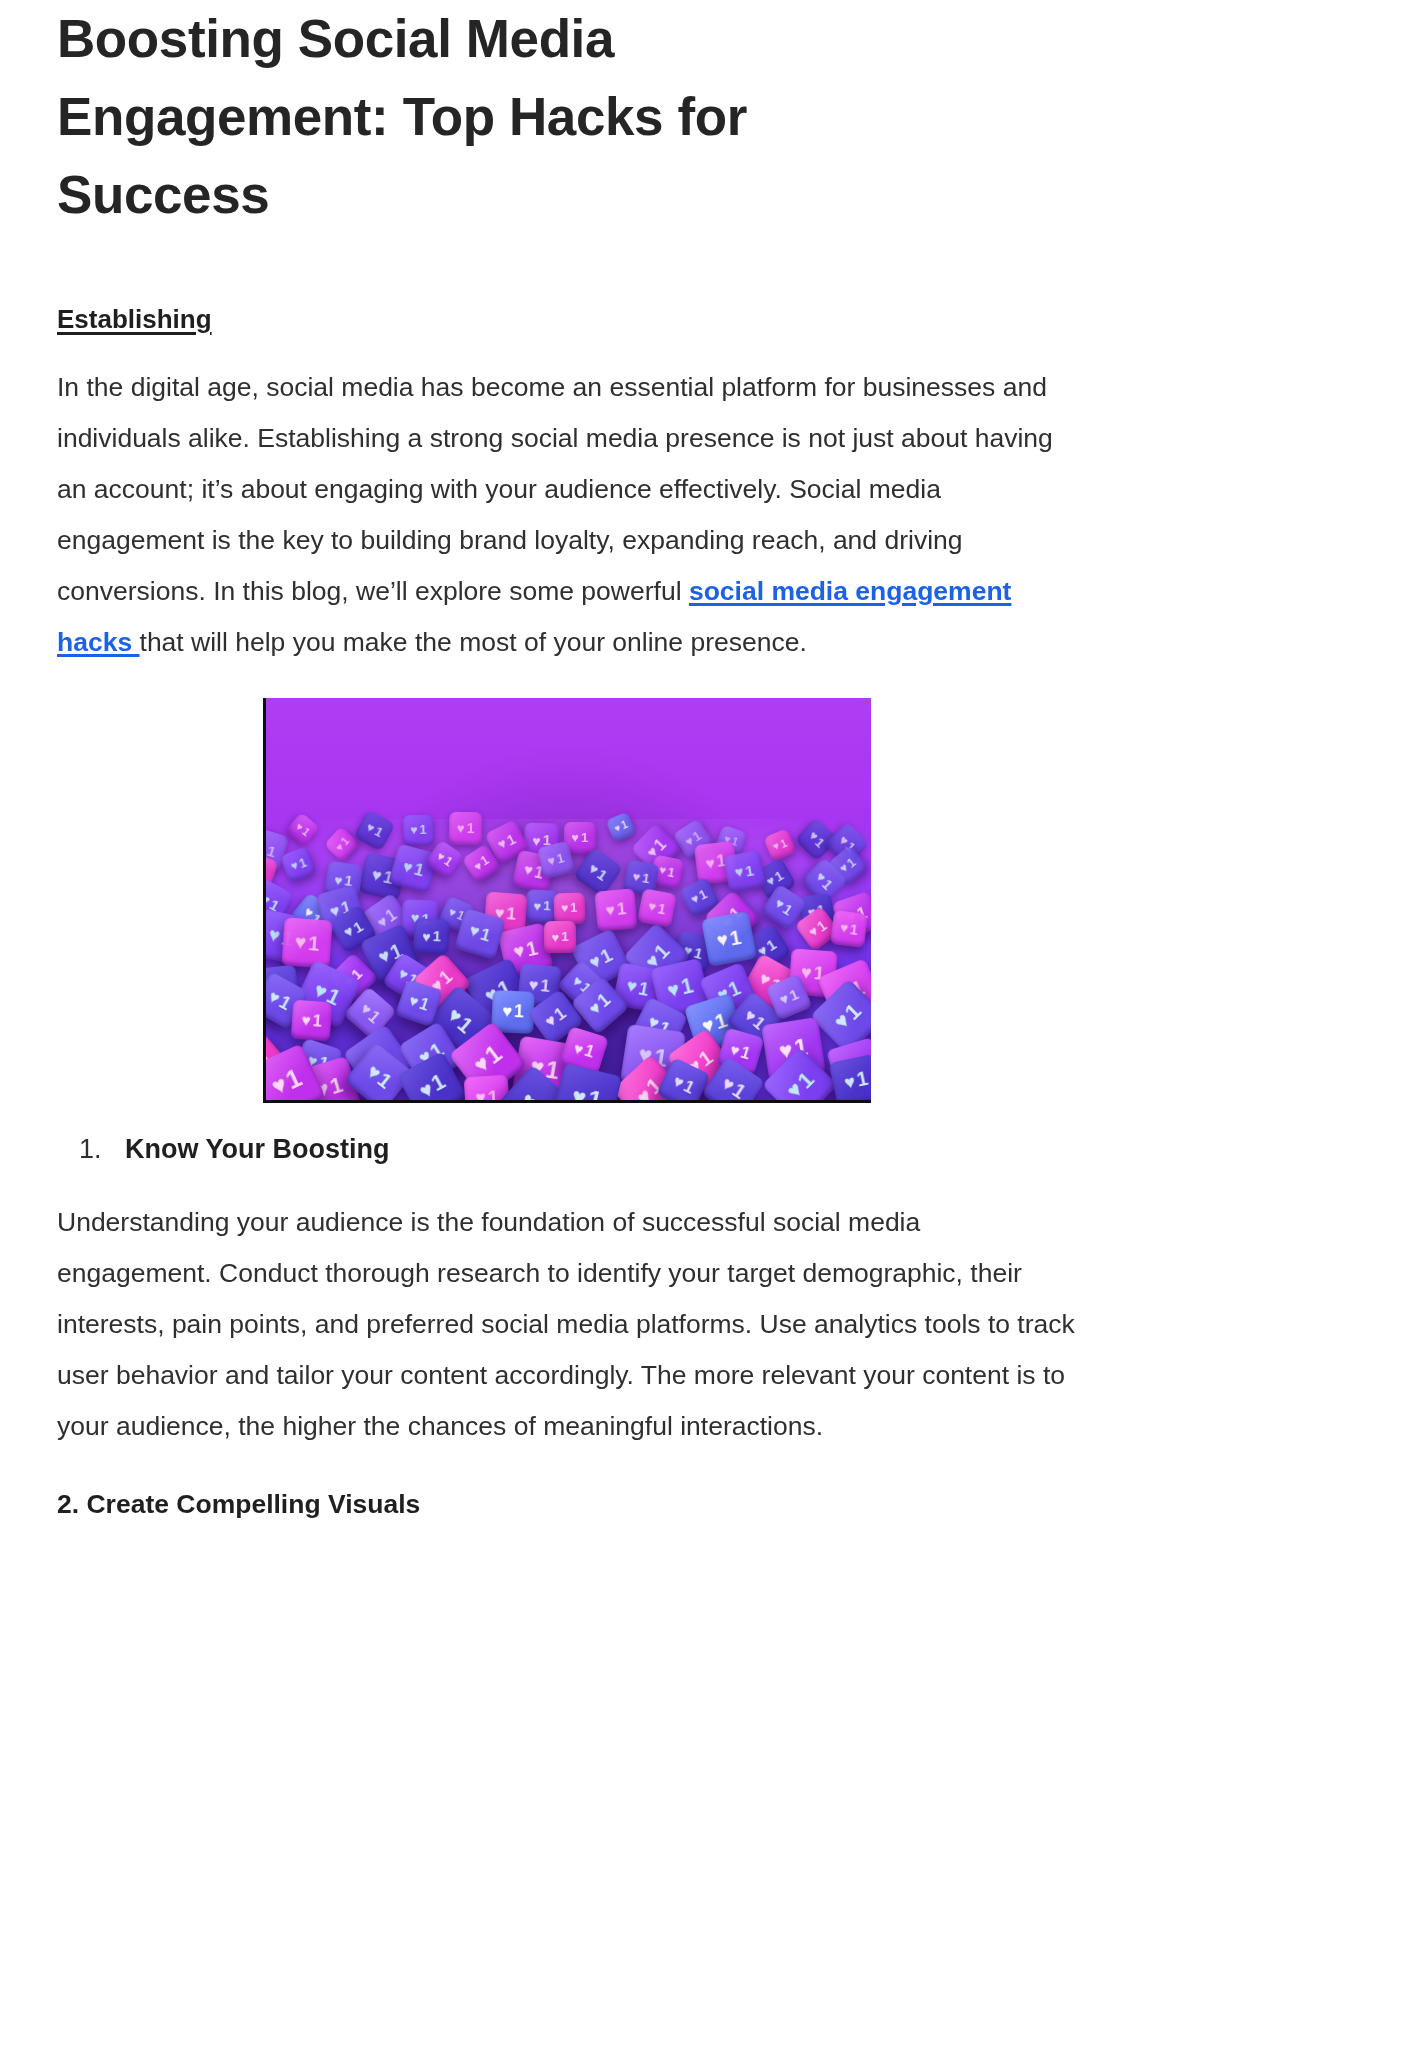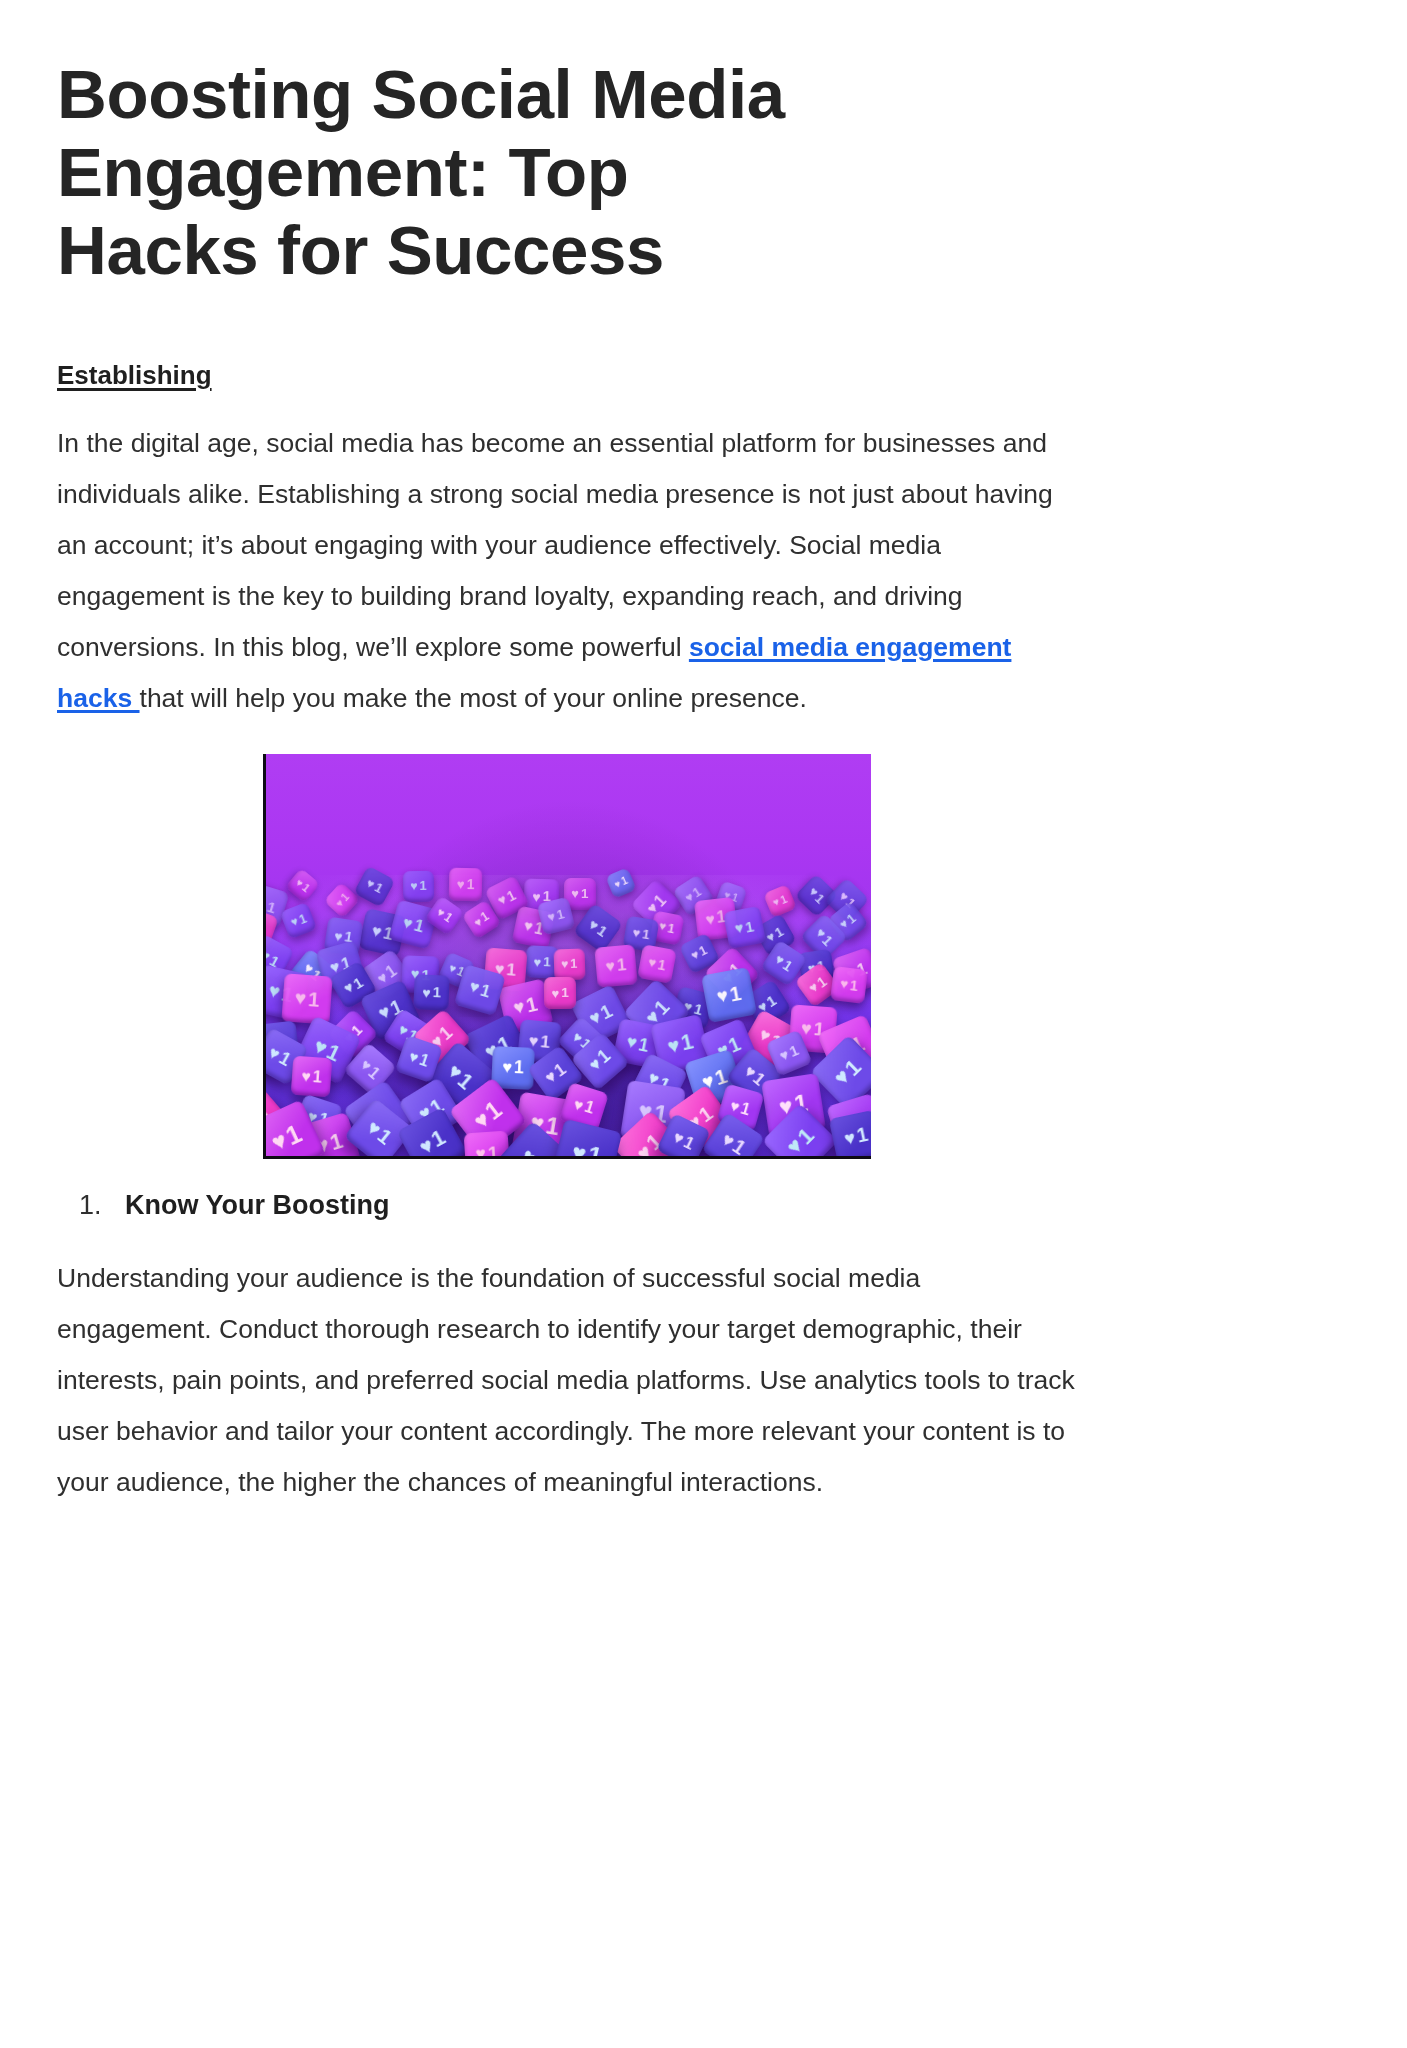--- a/index.html
+++ b/index.html
@@ -23,22 +23,21 @@
     box-sizing: border-box;
     padding: 0 57px;
   }
   .content {
     width: 1020px;
   }
 
   
   .doc-title {
     margin: 0;
-    padding-top: 56px;
-    font-size: 69px;
+    font-size: 53px;
     line-height: 78px;
     font-weight: 700;
     letter-spacing: -0.4px;
     color: #252525;
     max-width: 790px;
   }
 
   
   .section-heading {
     margin: 0;
@@ -652,15 +651,16 @@
         <div class="vignette"></div>
       </div>
     </figure>
 
     <ol class="hack-list">
       <li><span class="marker">1.</span><span>Know Your Boosting</span></li>
     </ol>
 
     <p class="body-text">Understanding your audience is the foundation of successful social media engagement. Conduct thorough research to identify your target demographic, their interests, pain points, and preferred social media platforms. Use analytics tools to track user behavior and tailor your content accordingly. The more relevant your content is to your audience, the higher the chances of meaningful interactions.</p>
 
+    <p class="sub-heading">2. Create Compelling Visuals</p>
 
   </div>
 </div>
 
 </body></html>

